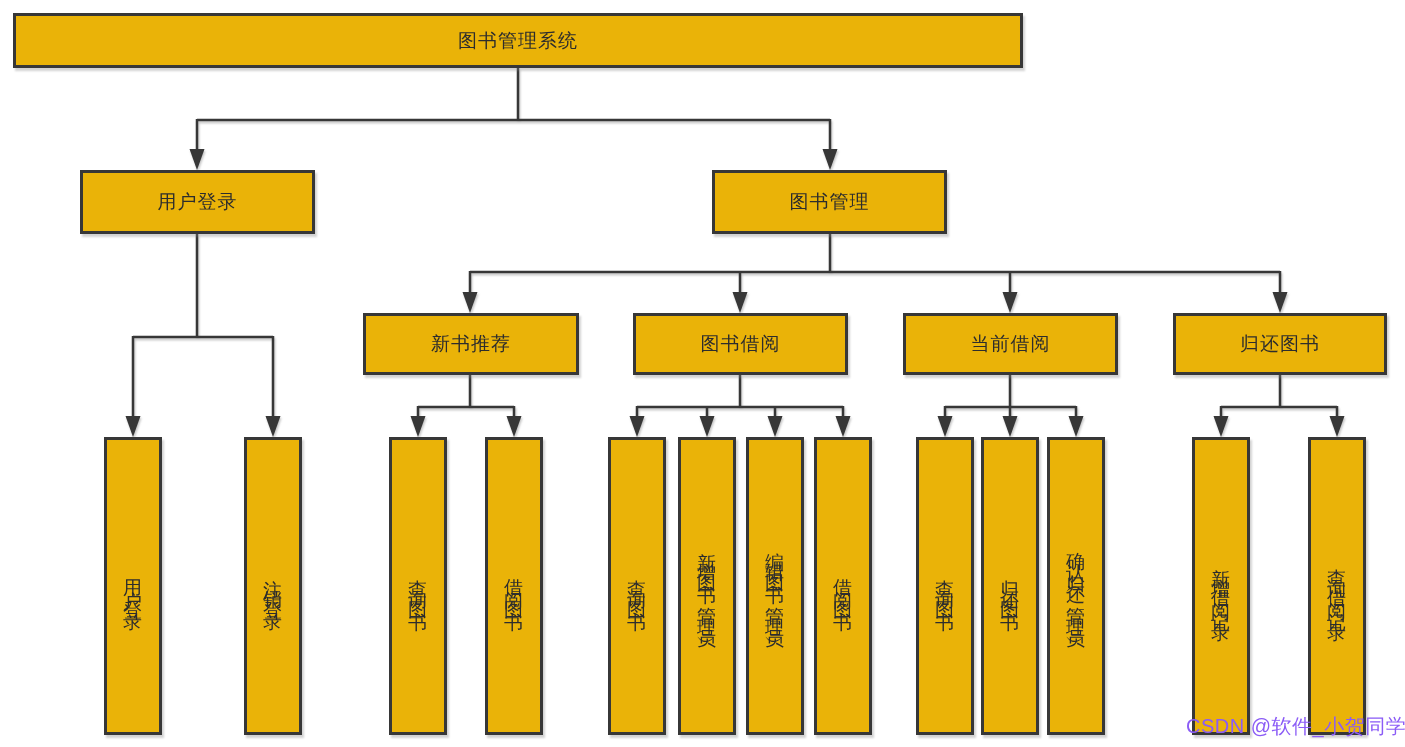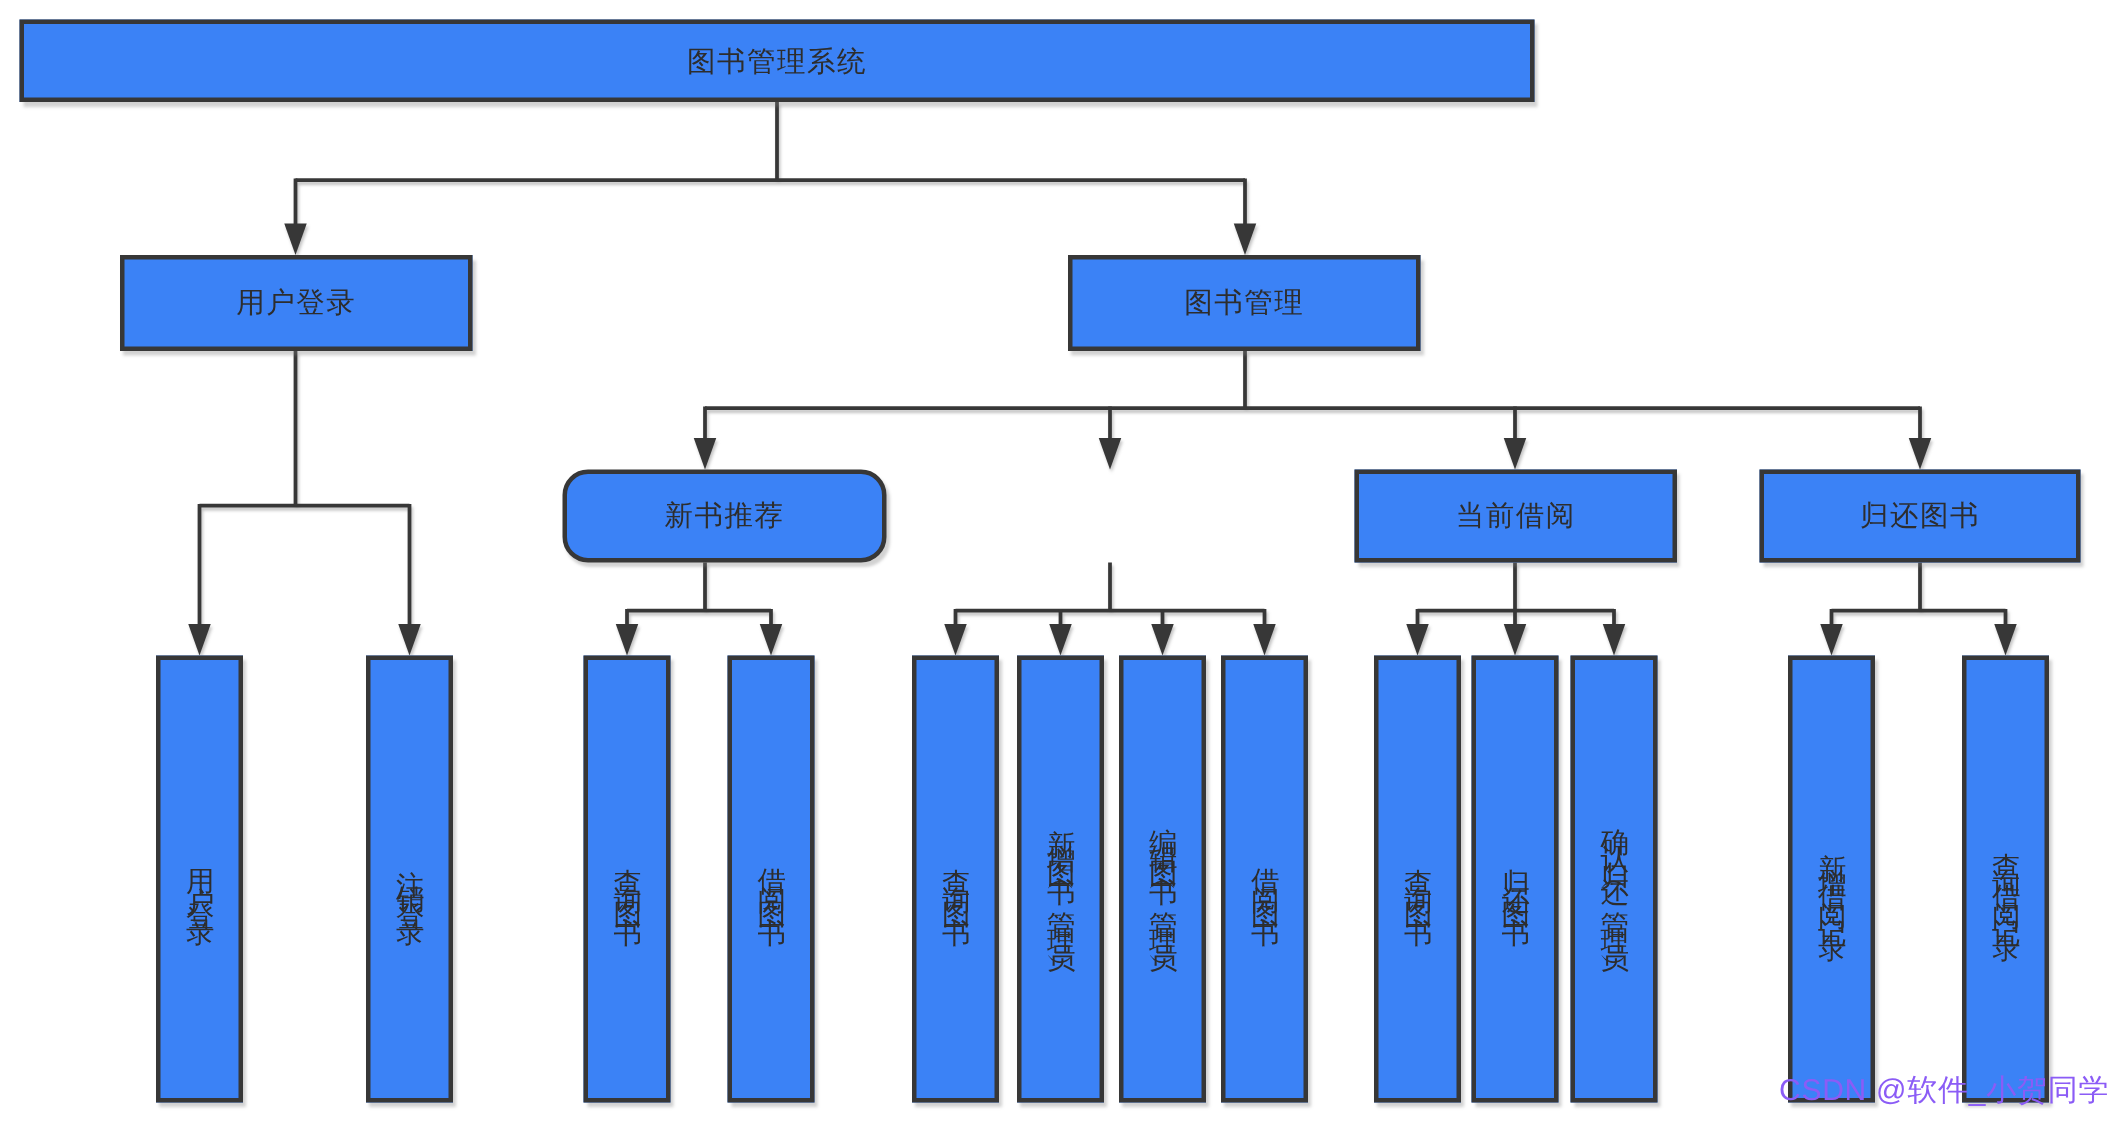--- a/index.html
+++ b/index.html
@@ -2,21 +2,21 @@
 <html><head>
 <meta charset="utf-8">
 <style>
   html,body { margin:0; padding:0; background:#ffffff; }
   .canvas {
     position:relative; width:1405px; height:747px; background:#ffffff;
     font-family:"Liberation Sans","DejaVu Sans",sans-serif; overflow:hidden;
   }
   .box {
     position:absolute; box-sizing:border-box;
-    border:3px solid #373737; background:#3b82f6; color:#2d2d2d;
+    border:3px solid #373737; background:#eab308; color:#2d2d2d;
     display:flex; align-items:center; justify-content:center;
     box-shadow:2px 3px 2px rgba(125,125,125,0.35);
     z-index:2;
   }
   .hbox { font-size:19px; letter-spacing:1px; }
   .vbox { top:437px; width:58px; height:298px; }
   .vtext {
     writing-mode:vertical-rl; text-orientation:mixed;
     font-size:19px; letter-spacing:11px; line-height:1;
     padding-bottom:0; color:#2d2d2d; white-space:nowrap;
@@ -106,22 +106,25 @@
     <span>图书管理系统</span>
   </div>
 
   <div class="box hbox" style="left:80px; top:170px; width:235px; height:64px;">
     <span>用户登录</span>
   </div>
   <div class="box hbox" style="left:712px; top:170px; width:235px; height:64px;text-align:right;">
     <span>图书管理</span>
   </div>
 
-  <div class="box hbox" style="left:375px; top:313px; width:216px; height:62px;border-radius:17px;">
+  <div class="box hbox" style="left:363px; top:313px; width:216px; height:62px;">
     <span>新书推荐</span>
+  </div>
+  <div class="box hbox" style="left:633px; top:313px; width:215px; height:62px;">
+    <span>图书借阅</span>
   </div>
   <div class="box hbox" style="left:903px; top:313px; width:215px; height:62px;justify-content:center;">
     <span>当前借阅</span>
   </div>
   <div class="box hbox" style="left:1173px; top:313px; width:214px; height:62px;">
     <span>归还图书</span>
   </div>
 
   <div class="box vbox" style="left:104px;">
     <span class="vtext">用户登录</span>

